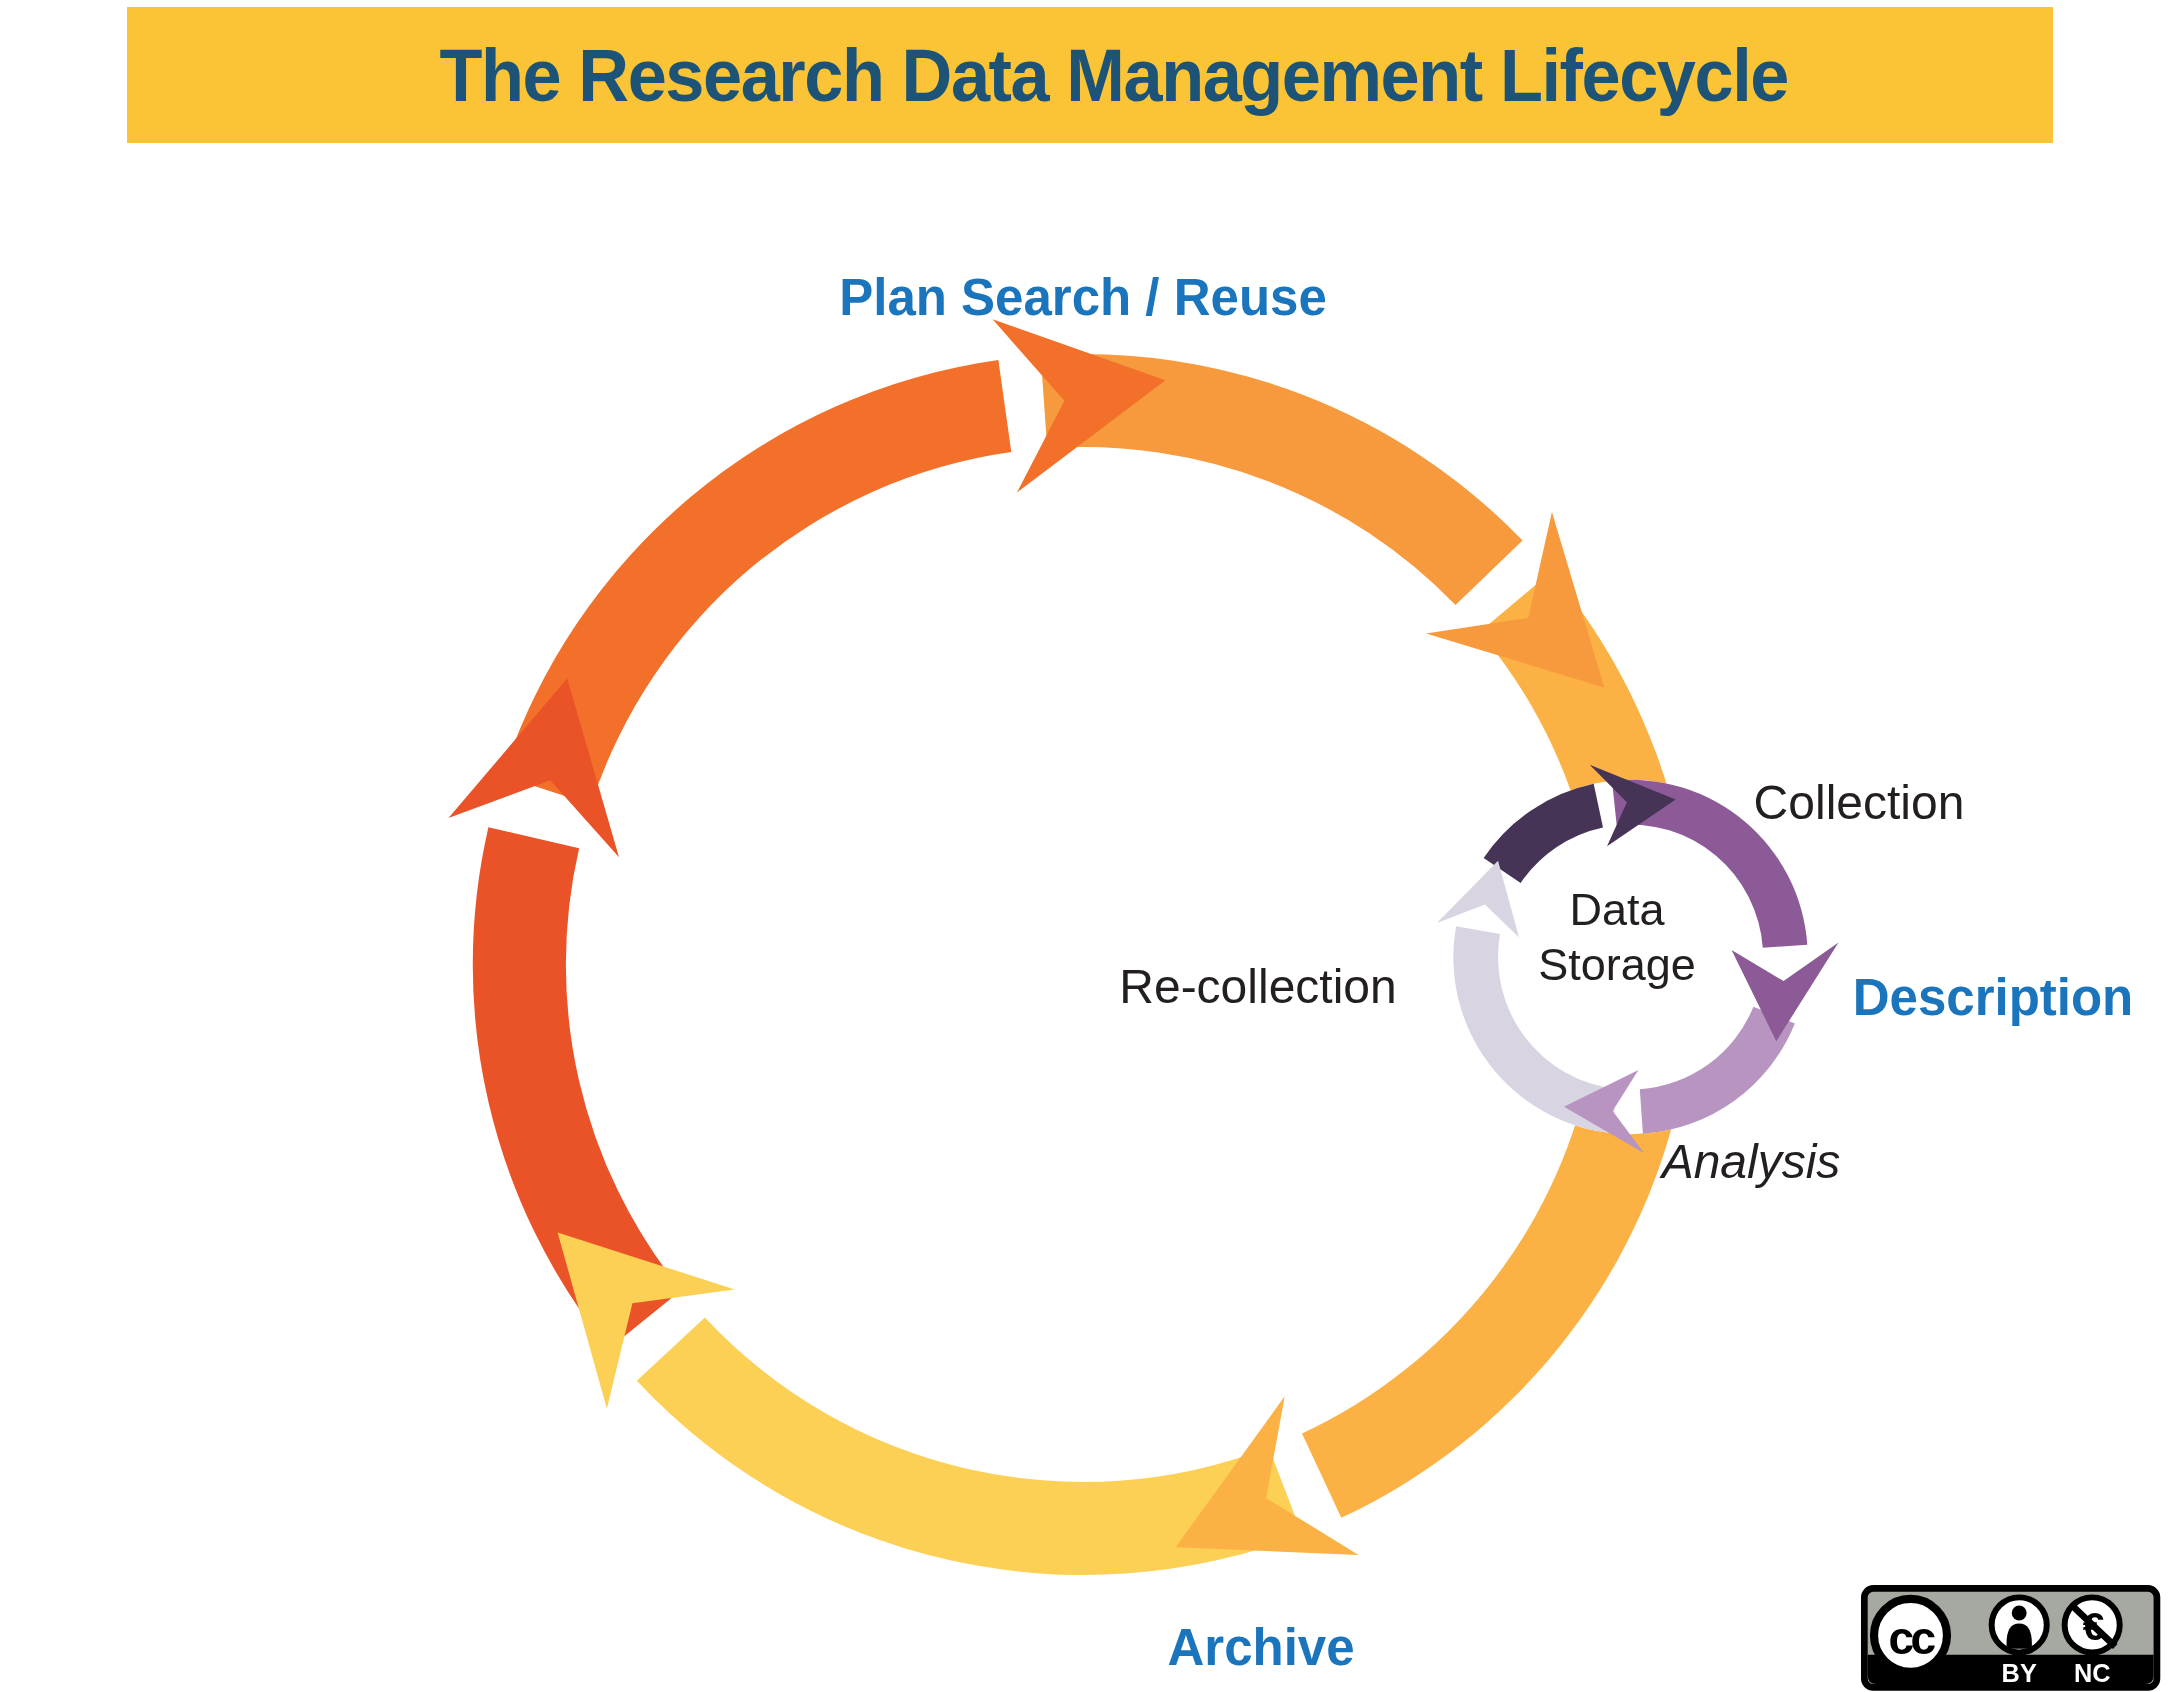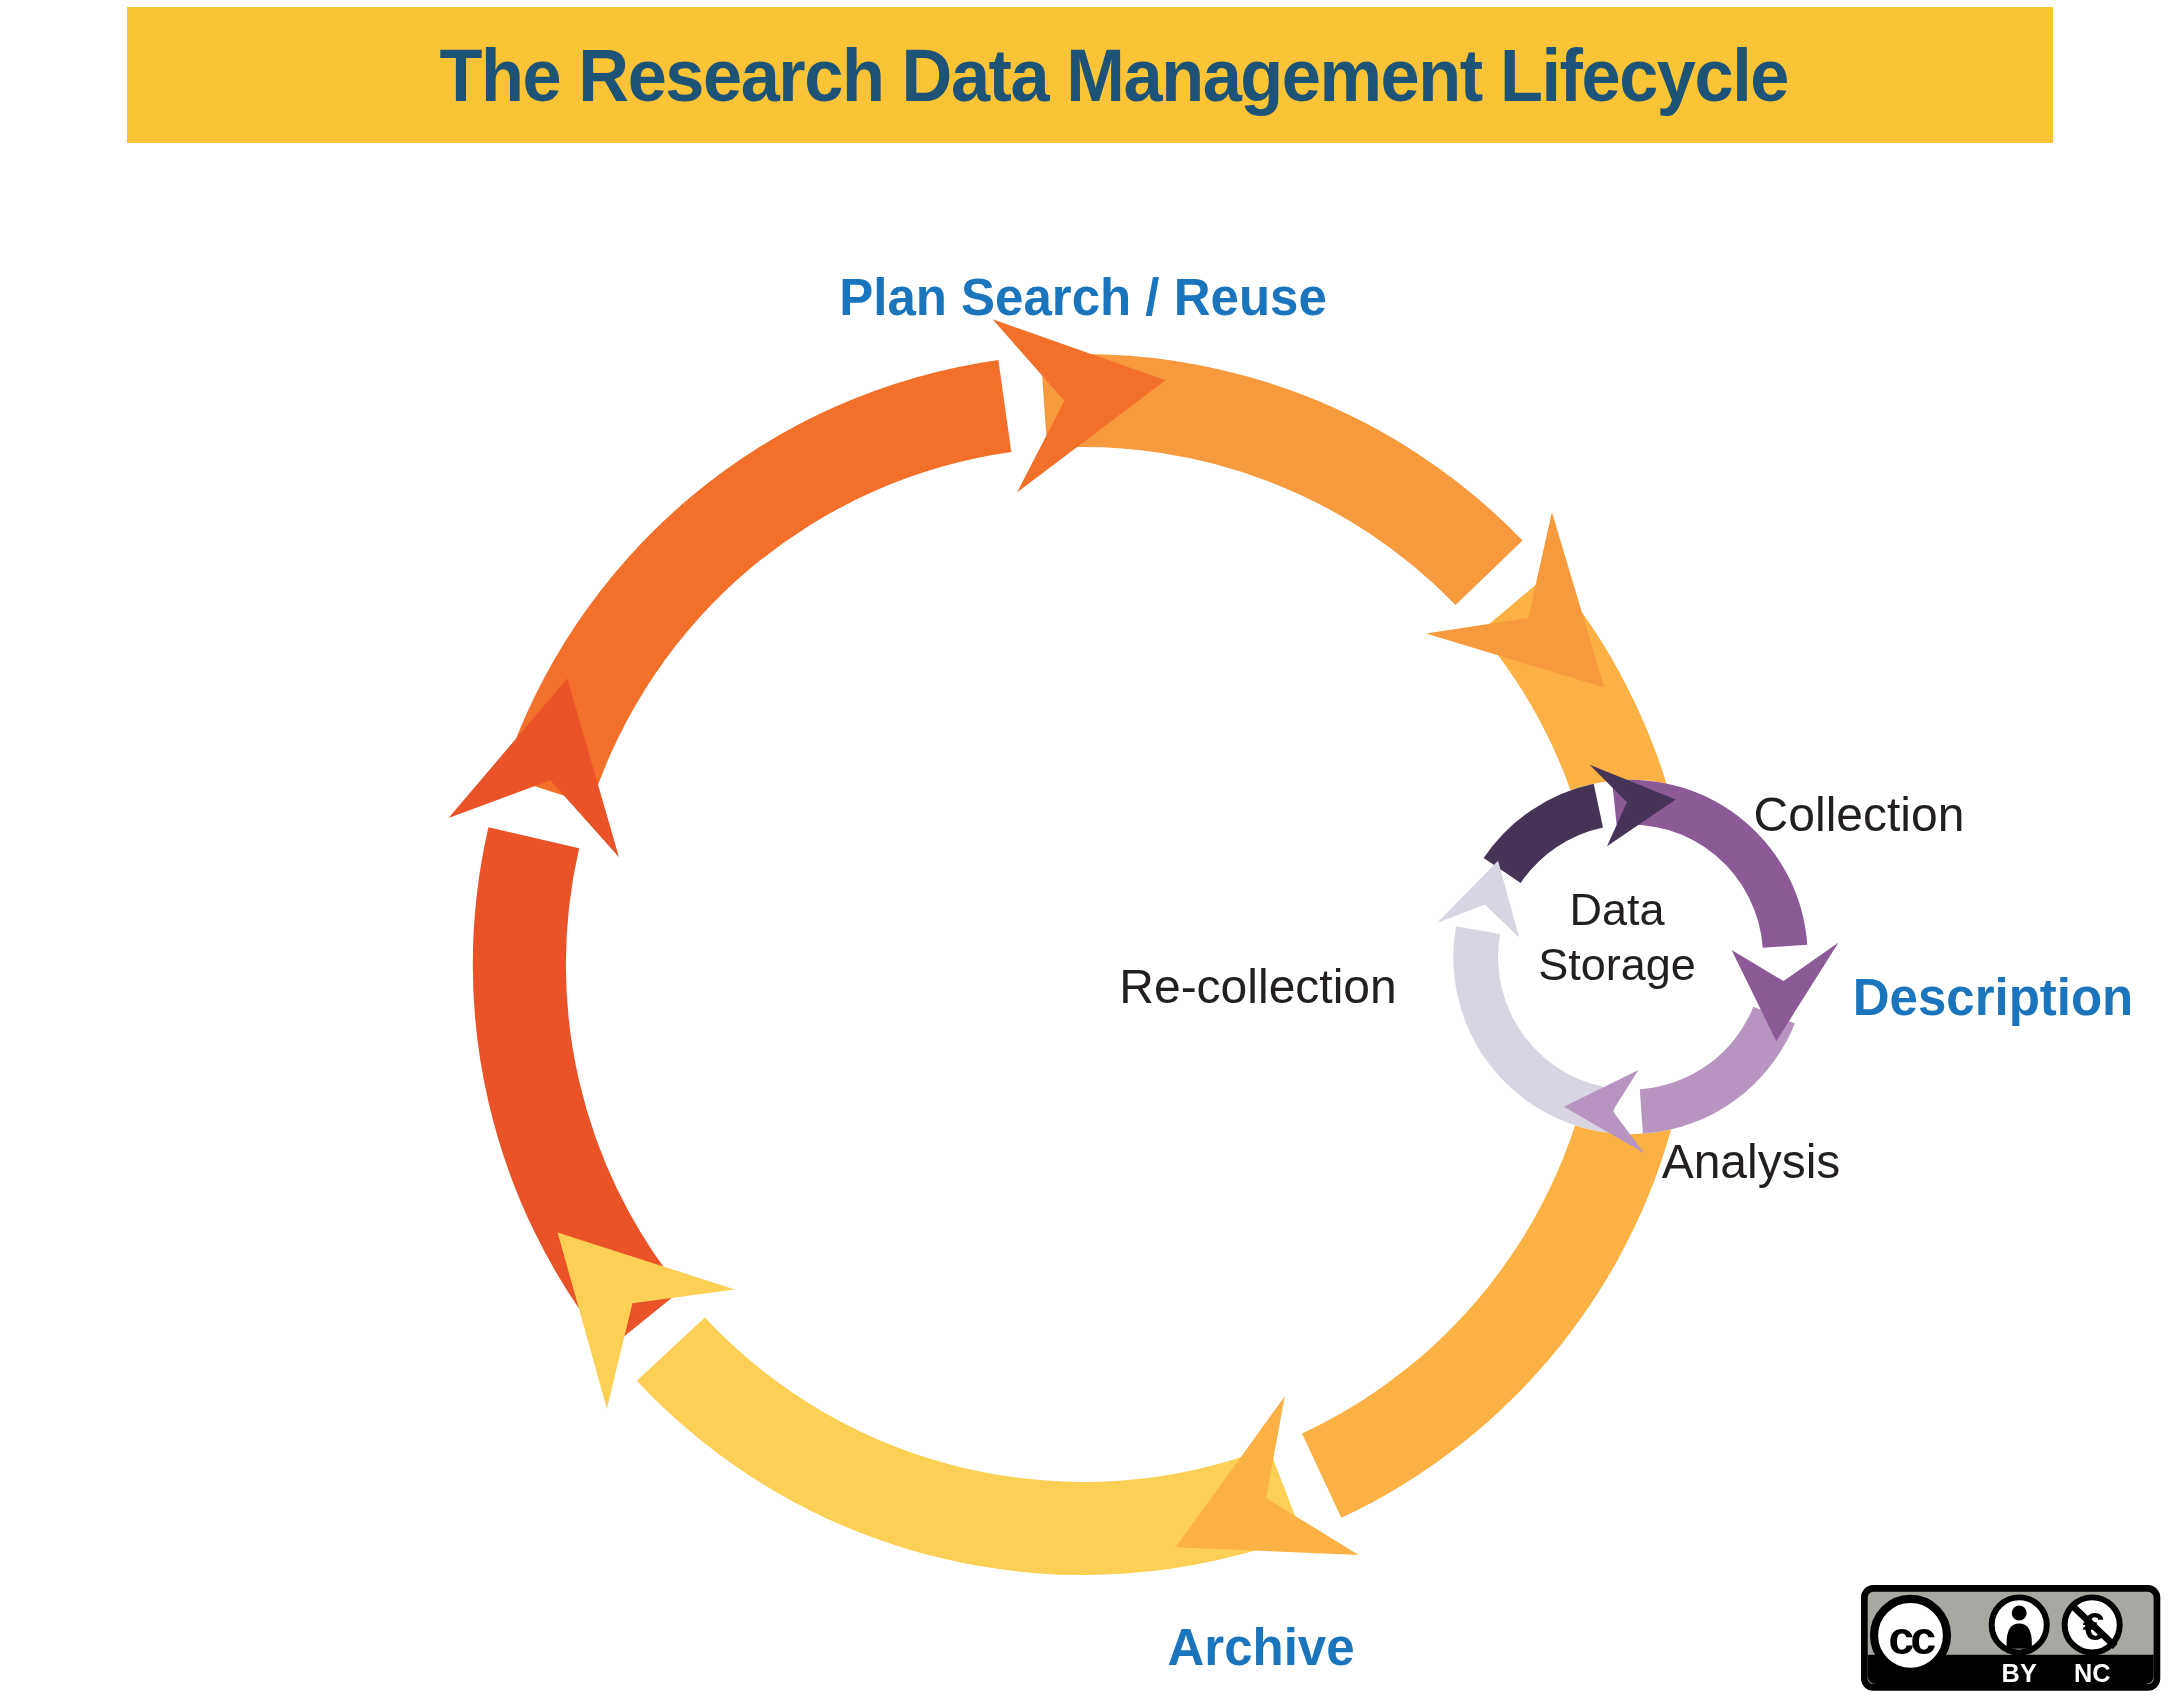--- a/index.html
+++ b/index.html
@@ -12,23 +12,23 @@
   svg.diagram{position:absolute;left:0;top:0;width:2183px;height:1693px;}
   .label{position:absolute;transform:translate(-50%,-50%);text-align:center;
          white-space:nowrap;line-height:1.25;}
   .lbl-blue{color:var(--label-blue);font-weight:bold;}
   .lbl-black{color:var(--label-black);font-weight:normal;}
   #lbl-dsr {left:1083px;top:298px;font-size:51px;}
   #lbl-dmp {left:1713px;top:575px;font-size:51px;white-space:normal;width:506px;line-height:1.3;}
   #lbl-rq  {left:240px; top:746px;font-size:49px;}
   #lbl-pub {left:341px; top:1333px;font-size:51px;}
   #lbl-arc {left:1261px;top:1648px;font-size:51px;}
-  #lbl-col {left:1859px;top:803px;font-size:48px;margin-top:12px;}
+  #lbl-col {left:1859px;top:803px;font-size:48px;}
   #lbl-desc{left:1993px;top:998px;font-size:51px;}
-  #lbl-ana {left:1751px;top:1162px;font-size:48px;}
+  #lbl-ana {left:1751px;top:1162px;font-size:48px;font-style:italic;}
   #lbl-rec {left:1258px;top:987px;font-size:48px;}
   #lbl-ds  {left:1617px;top:938px;font-size:45px;white-space:normal;width:238px;line-height:1.22;}
 </style>
 </head>
 <body>
 
 <div class="page">
 
   <div class="banner" id="banner" style="background: rgb(251, 196, 55); padding-left: 48px;">
     <div class="title" id="banner-title" style="color: rgb(28, 83, 119);">The Research Data Management Lifecycle</div>

